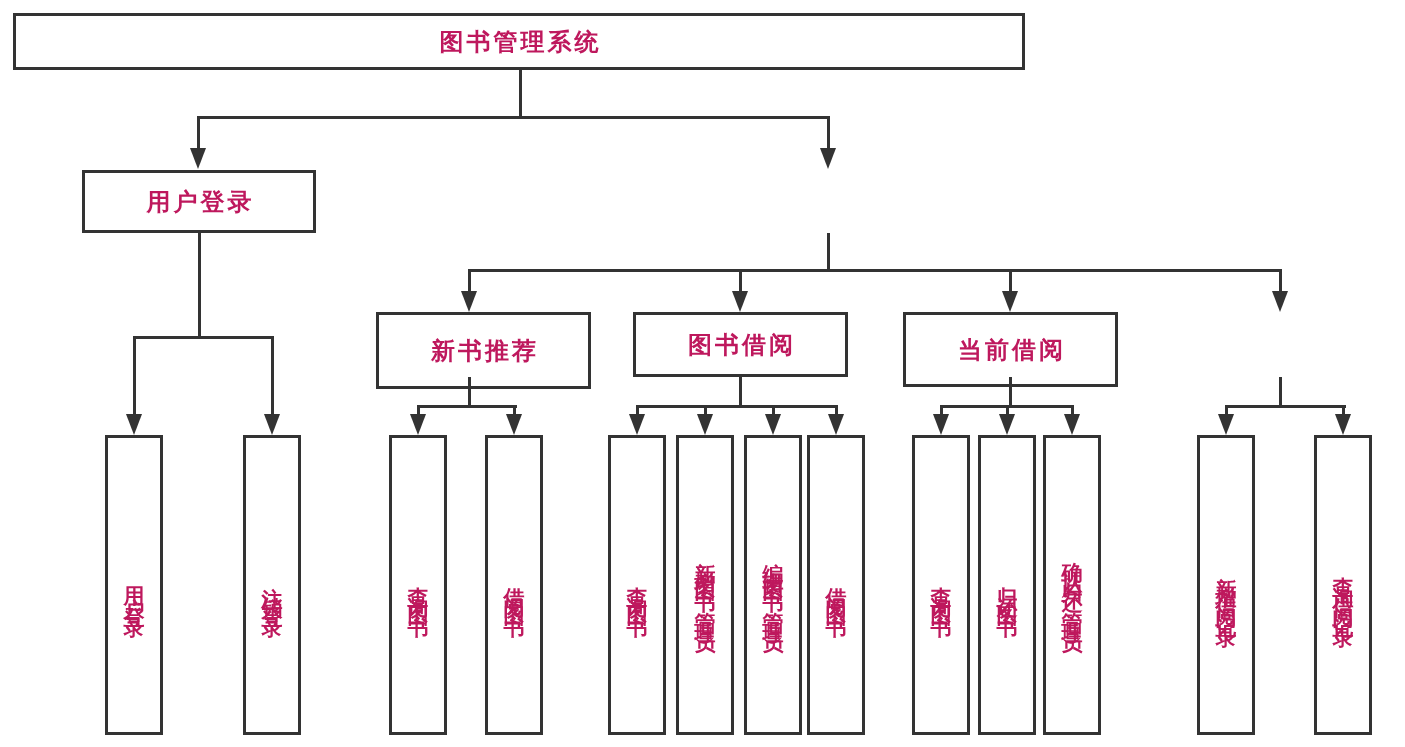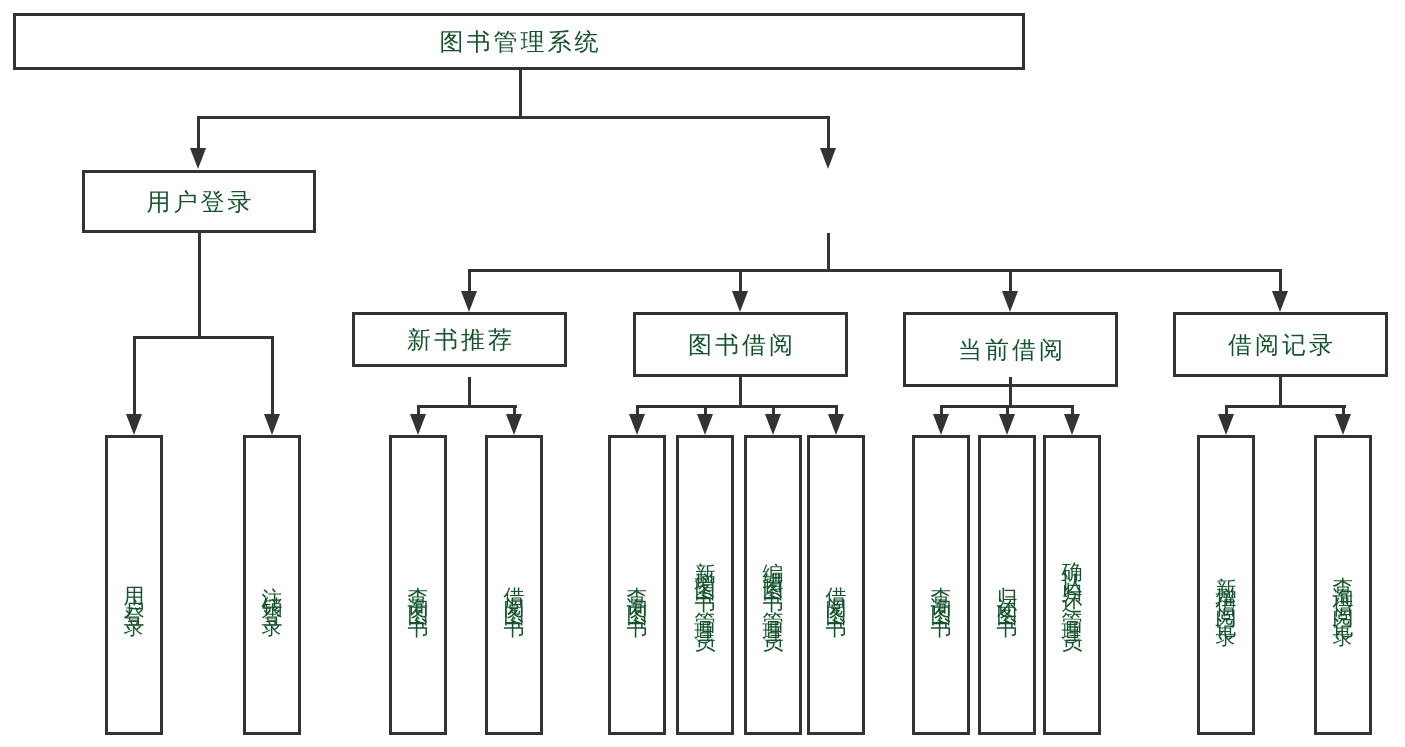--- a/index.html
+++ b/index.html
@@ -13,21 +13,22 @@
   .stage { position: absolute; left: 0; top: 0; width: 1405px; height: 747px; }
 
   .box {
     position: absolute;
     background: #ffffff;
     border: 3px solid #333333;
     box-sizing: border-box;
     display: flex;
     align-items: center;
     justify-content: center;
-    color: #14532d;
+    color: #be185d;
+    font-weight: bold;
   }
   .hbox { font-size: 24px; letter-spacing: 3px; text-indent: 3px; }
   .vbox {
     font-size: 21px;
     letter-spacing: 10px;
   }
   .vbox .vtext {
     writing-mode: vertical-rl;
     text-orientation: mixed;
     display: block;
@@ -85,31 +86,28 @@
   <div class="hline" style="left:468px;top:269px;width:814px"></div>
   <div class="vline" style="left:468px;top:272px;height:20px"></div>
   <div class="arrow" style="left:461px;top:291px"></div>
   <div class="vline" style="left:739px;top:272px;height:20px"></div>
   <div class="arrow" style="left:732px;top:291px"></div>
   <div class="vline" style="left:1009px;top:272px;height:20px"></div>
   <div class="arrow" style="left:1002px;top:291px"></div>
   <div class="vline" style="left:1279px;top:272px;height:20px"></div>
   <div class="arrow" style="left:1272px;top:291px"></div>
 
-  <div class="box hbox" style="left:352px;top:312px;width:215px;height:55px">
+  <div class="box hbox" style="left:376px;top:312px;width:215px;height:77px">
     <span>新书推荐</span>
   </div>
   <div class="box hbox" style="left:633px;top:312px;width:215px;height:65px">
     <span>图书借阅</span>
   </div>
   <div class="box hbox" style="left:903px;top:312px;width:215px;height:75px">
     <span>当前借阅</span>
-  </div>
-  <div class="box hbox" style="left:1173px;top:312px;width:215px;height:65px">
-    <span>借阅记录</span>
   </div>
 
   <div class="vline" style="left:468px;top:377px;height:31px"></div>
   <div class="hline" style="left:417px;top:405px;width:100px"></div>
   <div class="vline" style="left:417px;top:408px;height:7px"></div>
   <div class="arrow" style="left:410px;top:414px"></div>
   <div class="vline" style="left:513px;top:408px;height:7px"></div>
   <div class="arrow" style="left:506px;top:414px"></div>
 
   <div class="vline" style="left:739px;top:377px;height:31px"></div>

